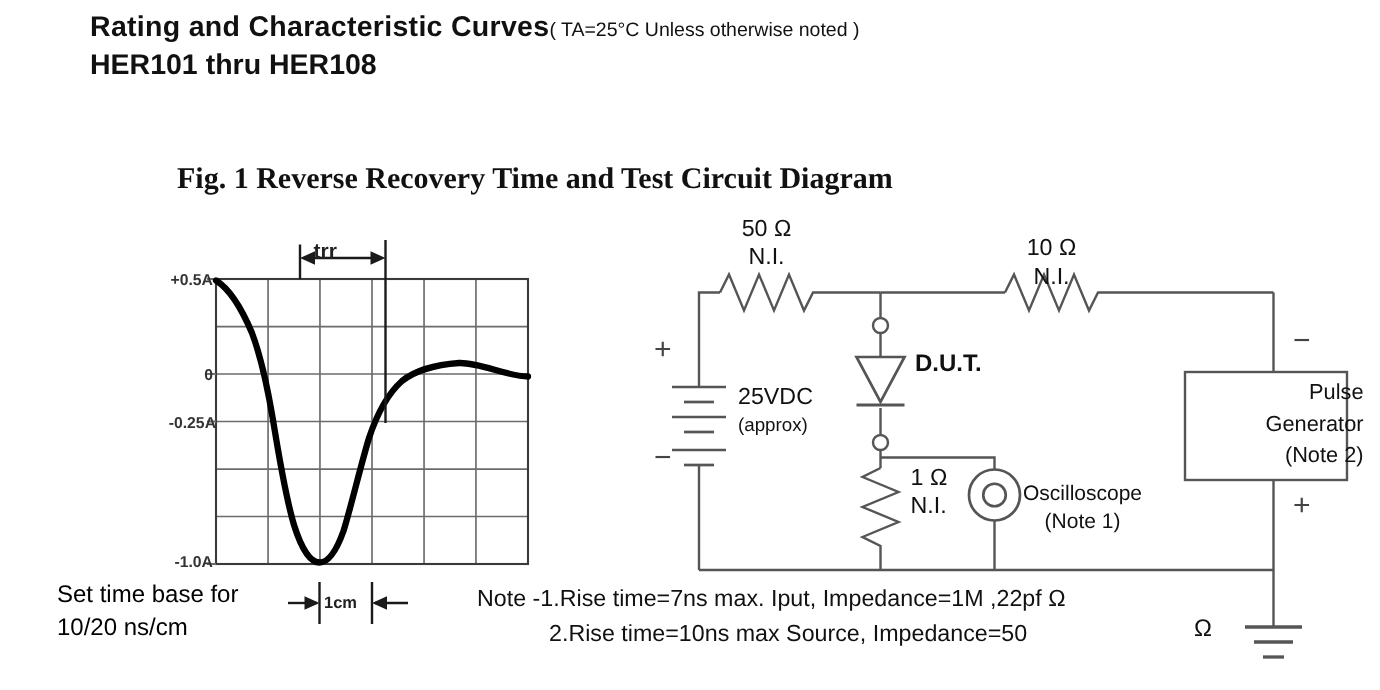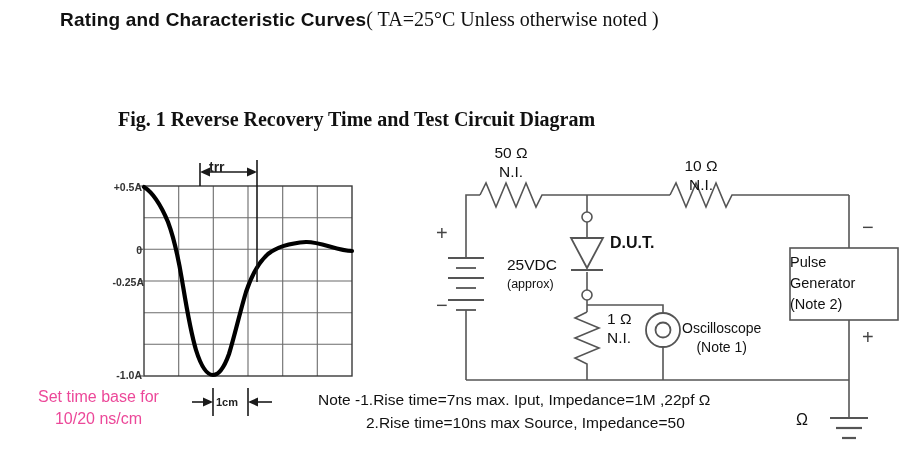--- a/index.html
+++ b/index.html
@@ -14,22 +14,22 @@
   .page{position:absolute;left:0;top:0;width:920px;height:460px;}
 
   
   .hdr{position:absolute;left:60px;top:8px;width:820px;}
   .hdr-line1{white-space:nowrap;line-height:22px;}
   .hdr-title{
     font-size:19px;font-weight:bold;letter-spacing:.2px;
     font-family:"Liberation Sans", sans-serif;
   }
   .hdr-note{
-    font-size:20px;font-weight:normal;letter-spacing:0px;
-    font-family:Liberation Serif, serif;
+    font-size:13px;font-weight:normal;letter-spacing:0px;
+    font-family:Liberation Sans, sans-serif;
   }
   .hdr-line2{
     font-size:19px;font-weight:bold;line-height:22px;margin-top:2px;
     white-space:nowrap;
   }
   .fig-title{
     position:absolute;left:118px;top:108px;
     font-size:20px;font-weight:bold;white-space:nowrap;font-family:Liberation Serif, serif;
   }
 
@@ -42,32 +42,32 @@
   .trr-lab{
     position:absolute;font-size:14px;font-weight:bold;
     color:#222;white-space:nowrap;
   }
   .cm-lab{
     position:absolute;font-size:11px;font-weight:bold;
     color:#222;white-space:nowrap;
   }
   .basecap{
     position:absolute;left:38px;top:386px;
-    font-size:16px;line-height:22px;color:#ec4899;white-space:nowrap;text-align:center;
+    font-size:16px;line-height:22px;color:#000000;white-space:nowrap;
   }
 
   
   .ctext{position:absolute;white-space:nowrap;color:#111;}
   .t-res{font-size:15.5px;text-align:center;line-height:19px;}
   .t-bat{font-size:15.5px;line-height:18px;}
   .t-bat .sub{font-size:12.5px;}
   .t-dut{font-size:16px;font-weight:bold;}
   .t-one{font-size:15.5px;line-height:19px;}
   .t-scope{font-size:14px;line-height:19px;text-align:center;}
-  .t-pg{font-size:14.5px;line-height:21px;text-align:left;}
+  .t-pg{font-size:14.5px;line-height:21px;text-align:right;margin-left:11px;}
   .t-sign{font-size:20px;color:#444;}
 
   .notes{
     position:absolute;left:318px;top:388px;
     font-size:15.5px;line-height:23px;color:#111;white-space:nowrap;
   }
   .notes .l2{margin-left:48px;display:block;}
   .om-tail{position:absolute;left:796px;top:411px;font-size:16px;color:#111;}
 
   svg{display:block;}
@@ -81,20 +81,21 @@
 </style>
 </head>
 <body>
 
 <div class="page">
 
   <div class="hdr">
     <div class="hdr-line1">
       <span class="hdr-title">Rating and Characteristic Curves</span><span class="hdr-note">( TA=25°C Unless otherwise noted )</span>
     </div>
+    <div class="hdr-line2">HER101 thru HER108</div>
   </div>
 
   <div class="fig-title">Fig. 1 Reverse Recovery Time and Test Circuit Diagram</div>
 
   <div class="graph-wrap">
 
     <div class="ylab" style="left:86px;top:181px;width:56px;">+0.5A</div>
     <div class="ylab" style="left:86px;top:244px;width:56px;">0</div>
     <div class="ylab" style="left:88px;top:276px;width:56px;">-0.25A</div>
     <div class="ylab" style="left:86px;top:369px;width:56px;">-1.0A</div>
@@ -233,21 +234,21 @@
     </div>
 
     <div class="ctext t-res" style="left:670px;top:143px;width:62px;margin-top:13px;">
       <span>10 Ω</span><br>
       <span>N.I.</span>
     </div>
 
     <div class="ctext t-sign" style="left:436px;top:222px;">+</div>
     <div class="ctext t-sign" style="left:436px;top:294px;">−</div>
 
-    <div class="ctext t-bat" style="left:492px;top:256px;margin-left:15px;">
+    <div class="ctext t-bat" style="left:492px;top:256px;">
       <span>25VDC</span><br>
       <span class="sub">(approx)</span>
     </div>
 
     <div class="ctext t-dut" style="left:610px;top:234px;">D.U.T.</div>
 
     <div class="ctext t-one" style="left:607px;top:309px;">
       <span>1 Ω</span><br>
       <span>N.I.</span>
     </div>

